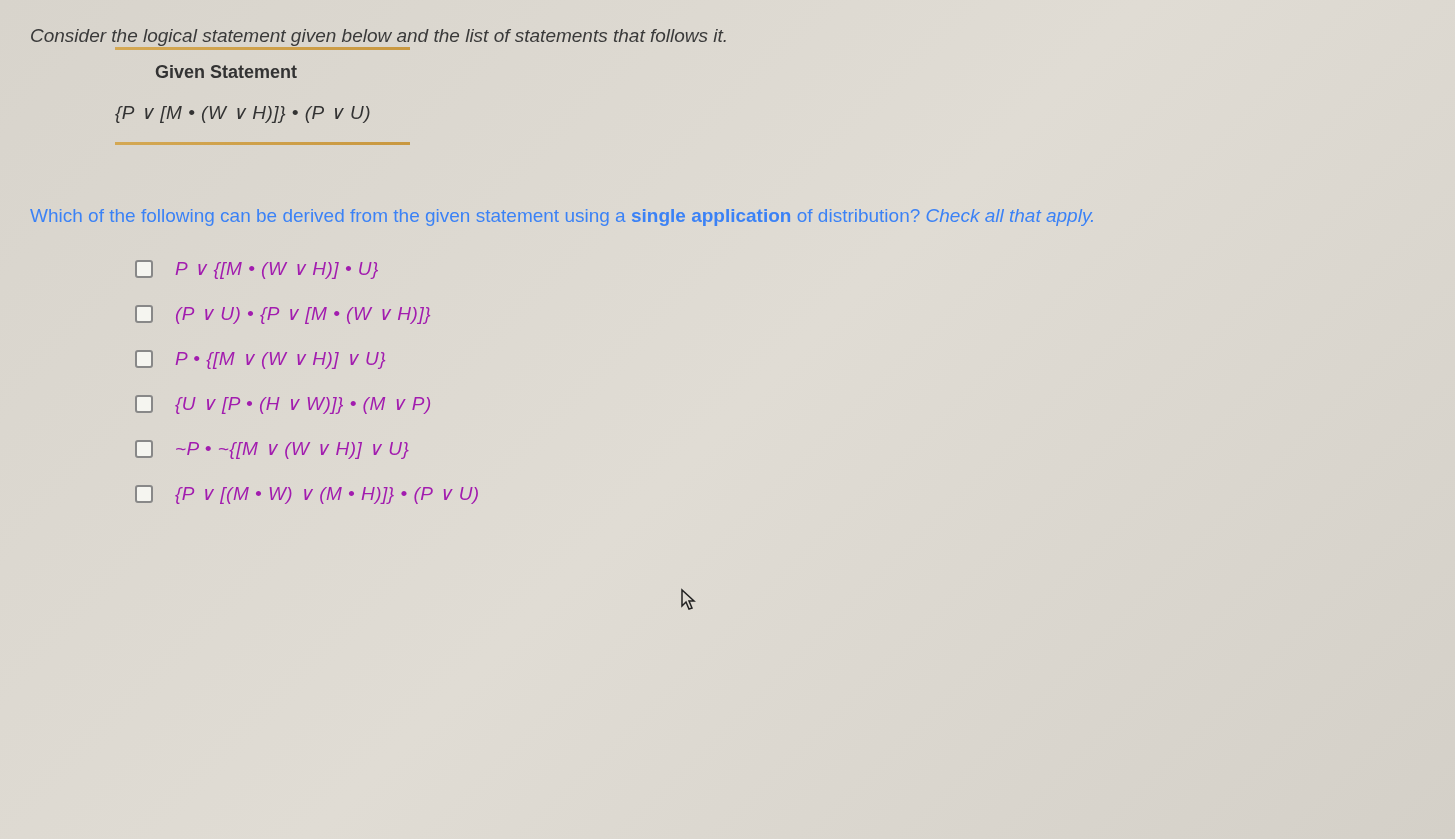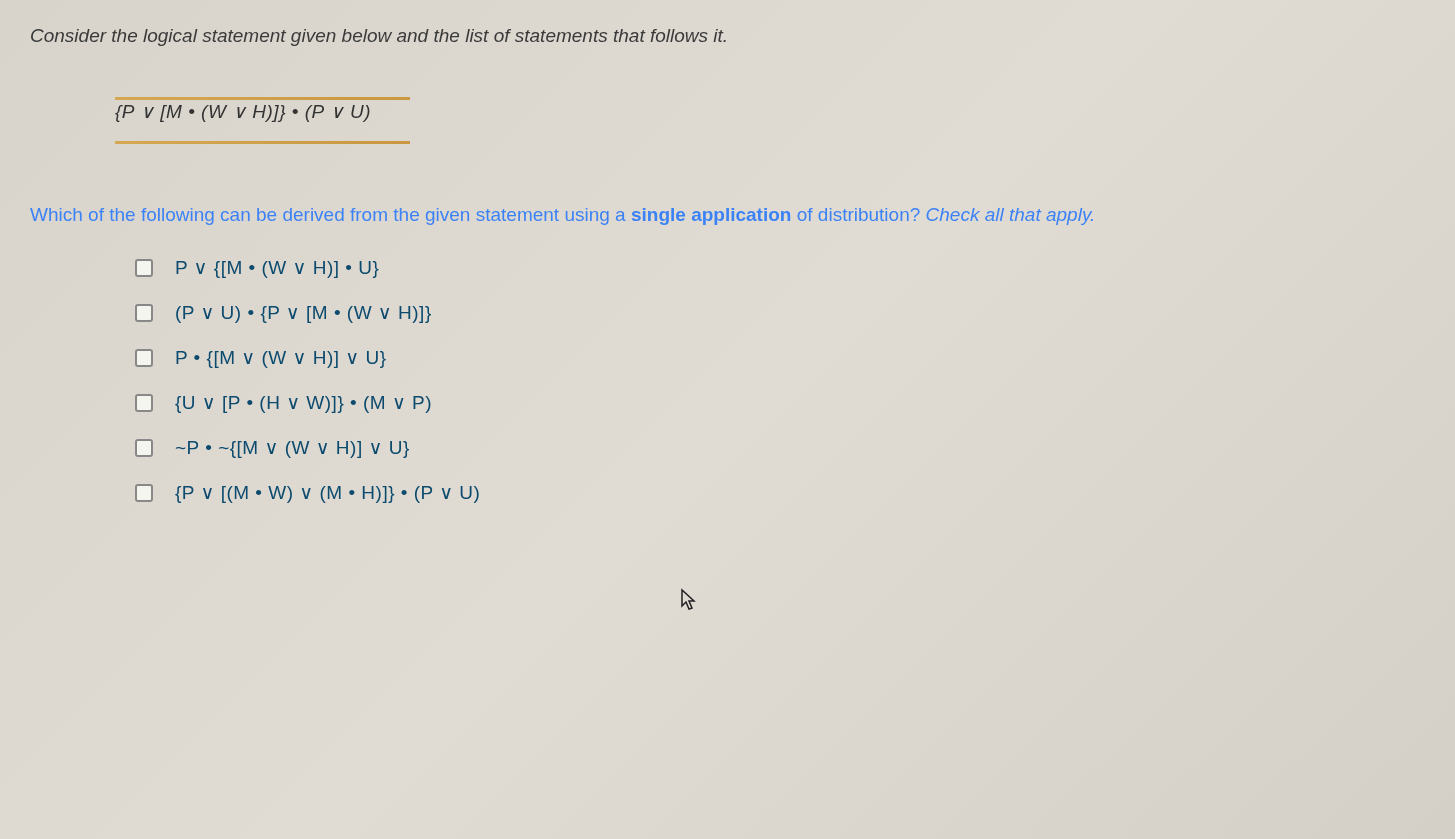--- a/index.html
+++ b/index.html
@@ -14,21 +14,20 @@
       height: 839px;
       padding: 20px 30px;
       color: #333;
       position: relative;
       overflow: hidden;
     }
     .instruction {
       font-style: italic;
       font-size: 19px;
       color: #3a3a3a;
-      margin-bottom: 50px;
       margin-top: 5px;
     }
     .given-block {
       margin-left: 85px;
       margin-bottom: 60px;
     }
     .divider-line {
       height: 3px;
       width: 295px;
       background: linear-gradient(to right, #d4a853, #c99840);
@@ -72,39 +71,41 @@
       height: 18px;
       border: 2px solid #888;
       border-radius: 3px;
       background: #f5f5f0;
       margin-right: 22px;
       flex-shrink: 0;
       cursor: pointer;
     }
     .option-text {
       font-size: 19px;
-      color: #0c4a6e;
+      font-style: italic;
+      color: #a21caf;
       letter-spacing: 0.5px;
     }
     .cursor-icon {
       position: absolute;
       left: 680px;
       top: 588px;
       font-size: 20px;
       color: #222;
       pointer-events: none;
     }
   </style>
 </head>
 <body>
 
 <div class="instruction">Consider the logical statement given below and the list of statements that follows it.</div>
 
 <div class="given-block">
   <div class="divider-line"></div>
+  <div class="given-title">Given Statement</div>
   <div class="given-formula">{P ∨ [M • (W ∨ H)]} • (P ∨ U)</div>
   <div class="divider-line"></div>
 </div>
 
 <div class="question">
   <span>Which of the following can be derived from the given statement using a </span><span class="bold">single application</span><span> of distribution? </span><span class="italic-end">Check all that apply.</span>
 </div>
 
 <div class="options">
   <div class="option-row">

